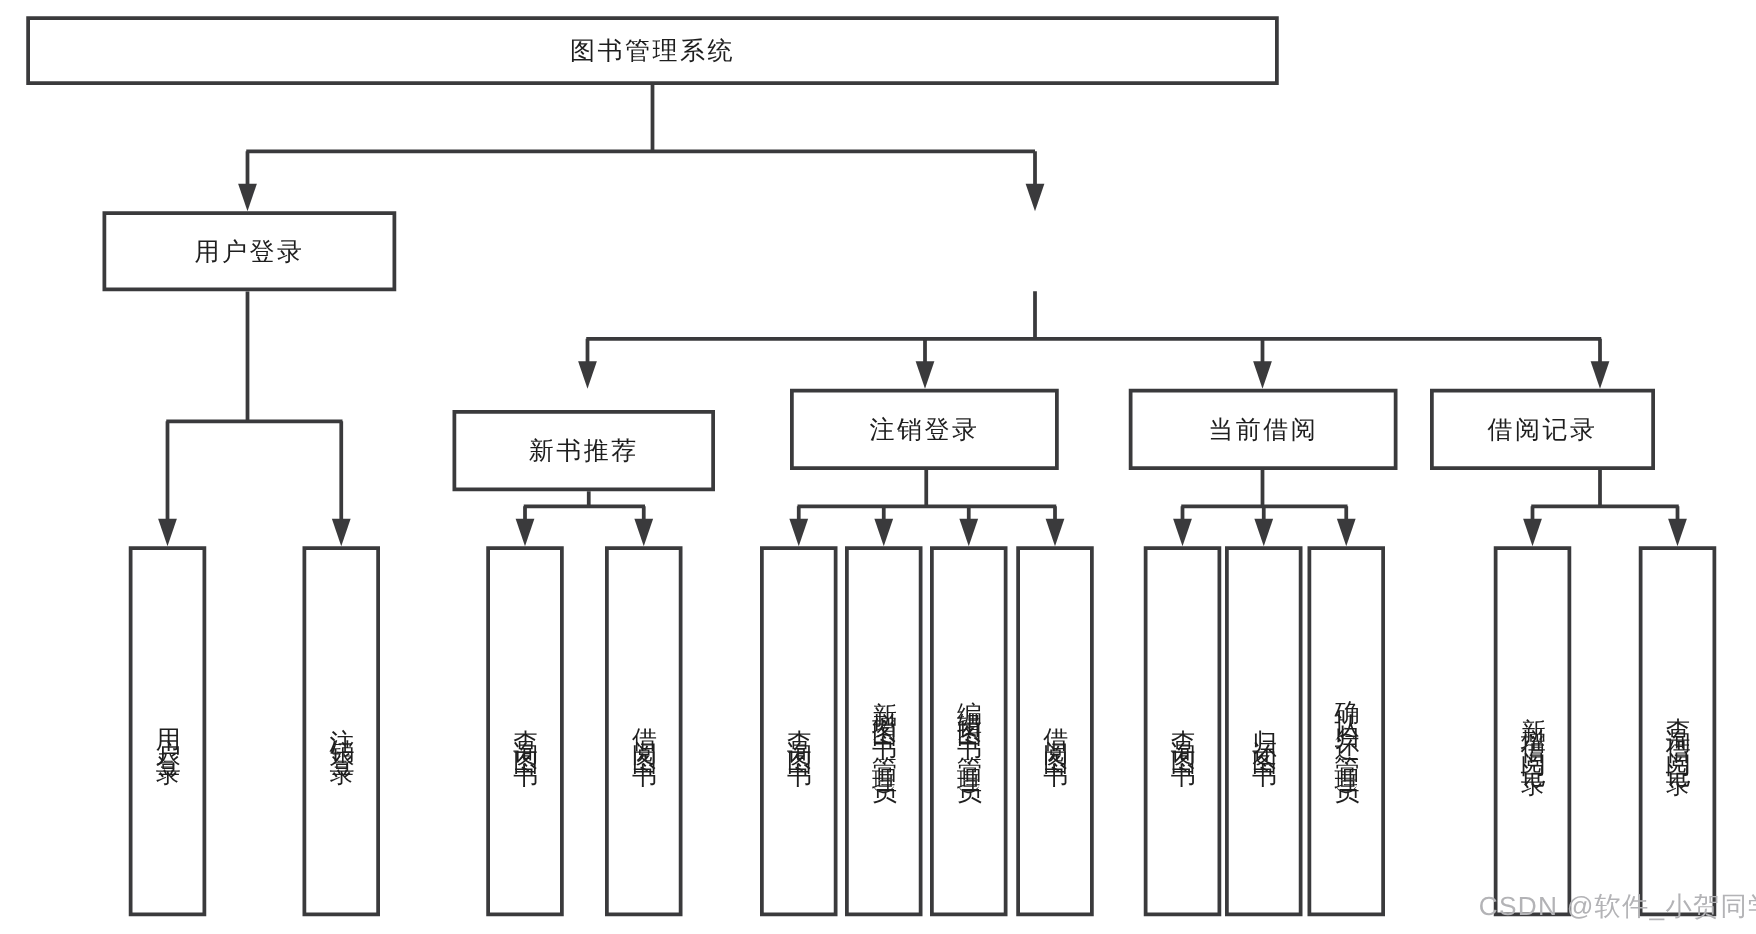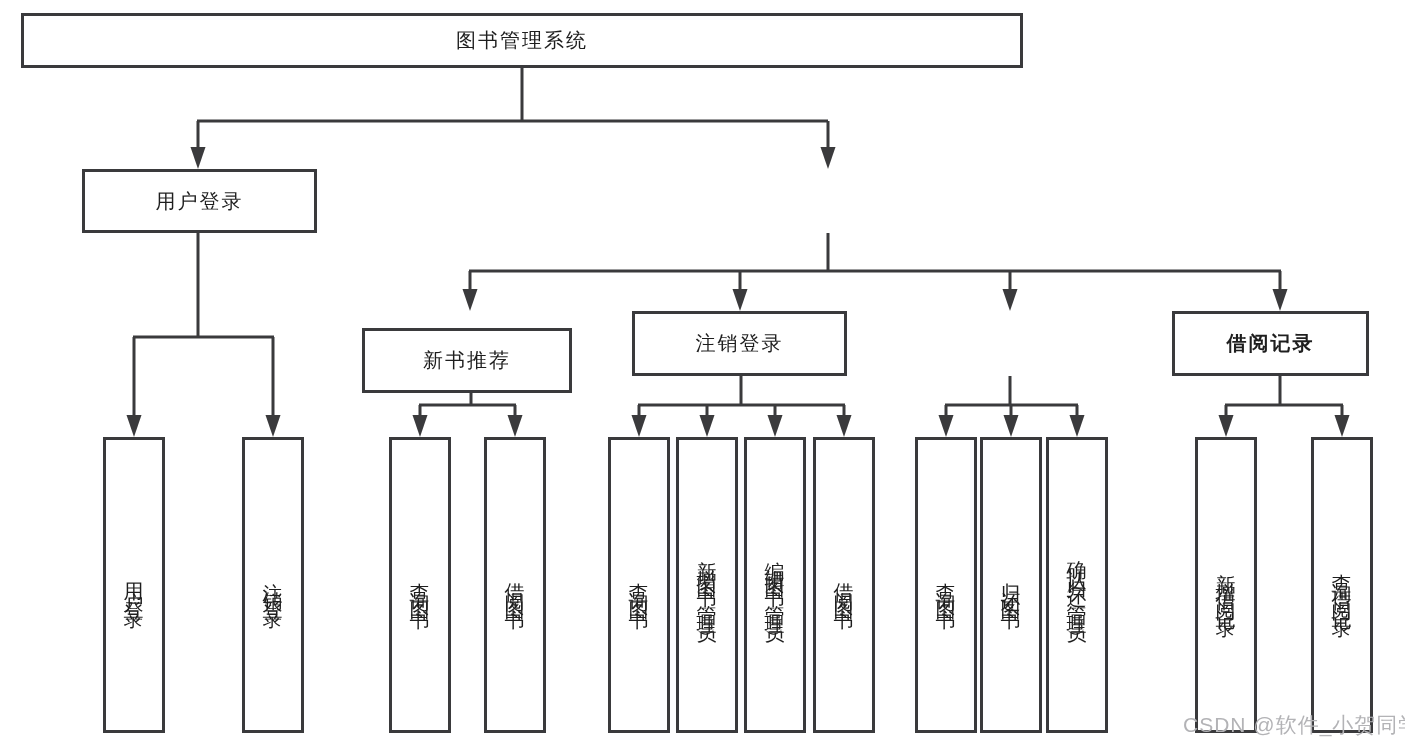--- a/index.html
+++ b/index.html
@@ -95,21 +95,22 @@
       <polygon points="1334.5,415 1349.5,415 1342,437"></polygon>
     </g>
   </svg>
 
   <div class="box hbox" style="left:21px; top:13px; width:1002px; height:55px;">图书管理系统</div>
 
   <div class="box hbox" style="left:82px; top:169px; width:235px; height:64px;">用户登录</div>
 
   <div class="box hbox" style="left:362px; top:328px; width:210px; height:65px;">新书推荐</div>
   <div class="box hbox" style="left:632px; top:311px; width:215px; height:65px;">注销登录</div>
-  <div class="box hbox" style="left:1172px; top:311px; width:197px; height:65px;font-weight:bold;">借阅记录</div>
+  <div class="box hbox" style="left:903px; top:311px; width:215px; height:65px;">当前借阅</div>
+  <div class="box hbox" style="left:1144px; top:311px; width:180px; height:65px;">借阅记录</div>
 
   <div class="box vbox" style="left:103px; top:437px; width:62px; height:296px;">用户登录</div>
   <div class="box vbox" style="left:242px; top:437px; width:62px; height:296px;">注销登录</div>
 
   <div class="box vbox" style="left:389px; top:437px; width:62px; height:296px;">查询图书</div>
   <div class="box vbox" style="left:484px; top:437px; width:62px; height:296px;">借阅图书</div>
 
   <div class="box vbox" style="left:608px; top:437px; width:62px; height:296px;">查询图书</div>
   <div class="box vbox" style="left:676px; top:437px; width:62px; height:296px;">新增图书（管理员）</div>
   <div class="box vbox" style="left:744px; top:437px; width:62px; height:296px;">编辑图书（管理员）</div>

